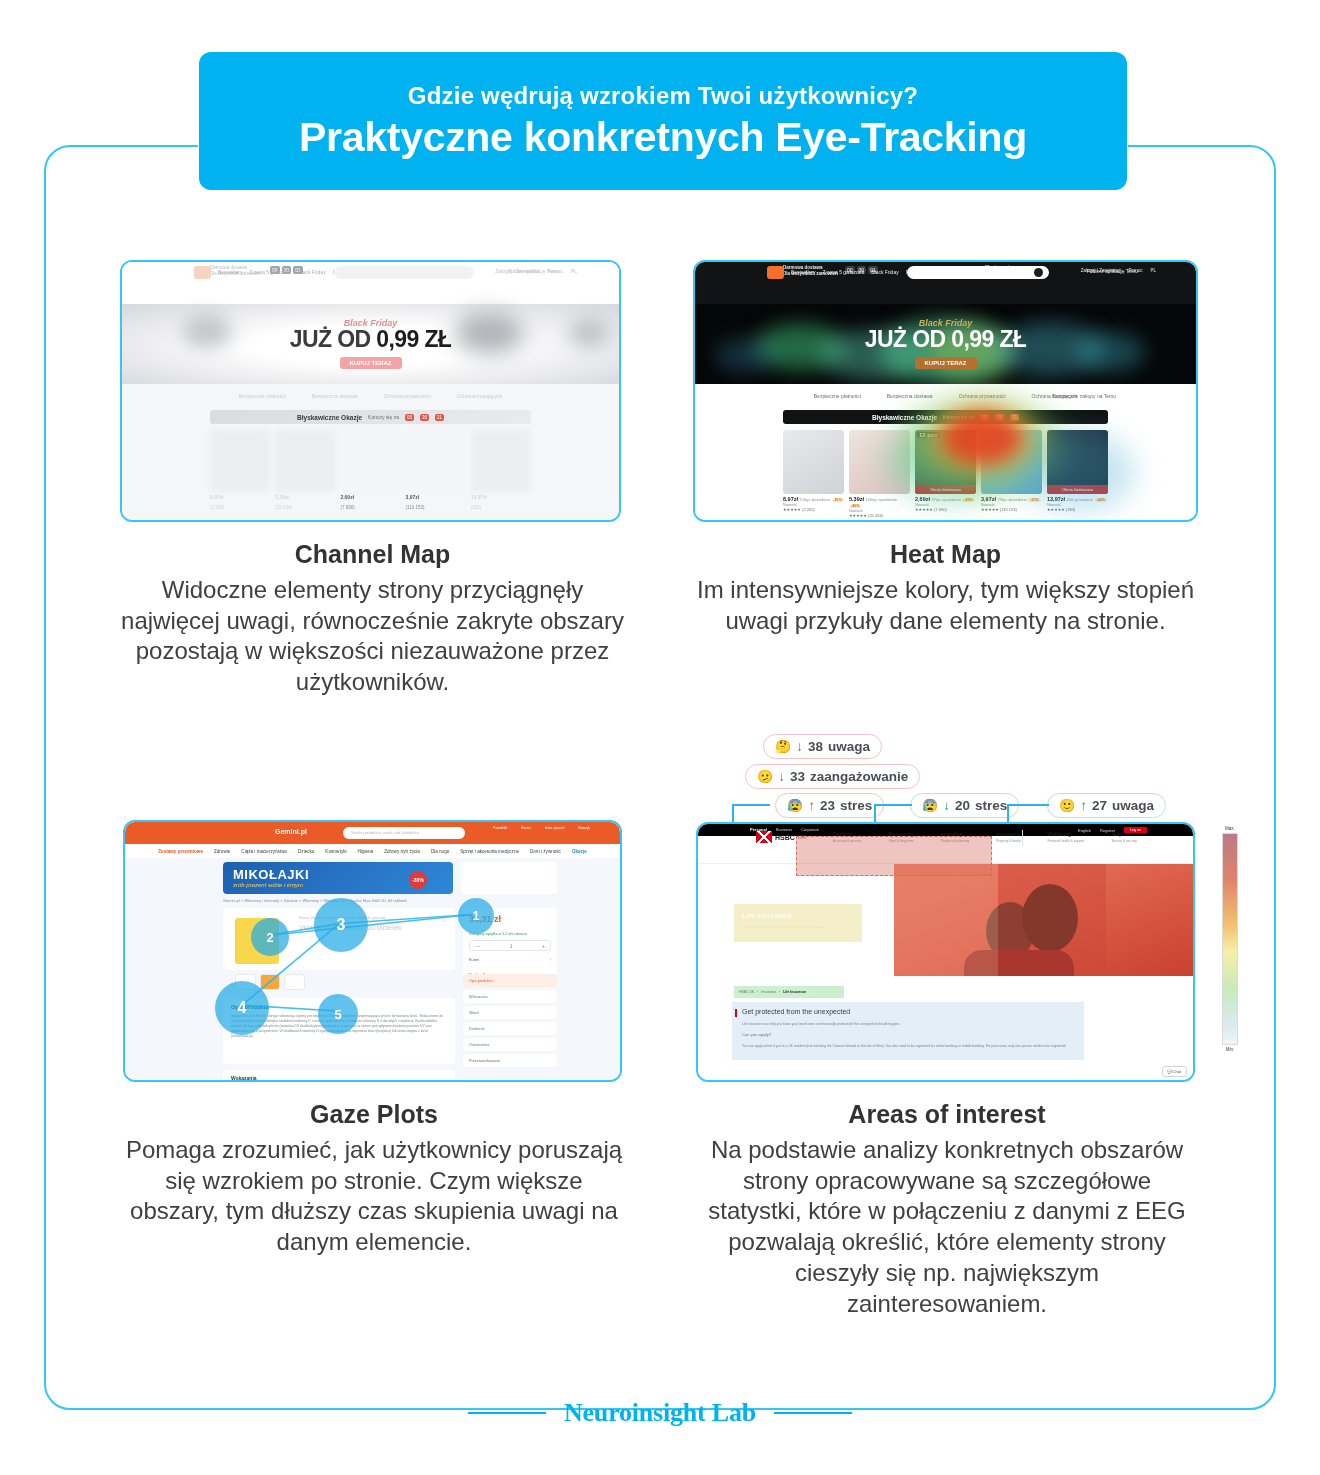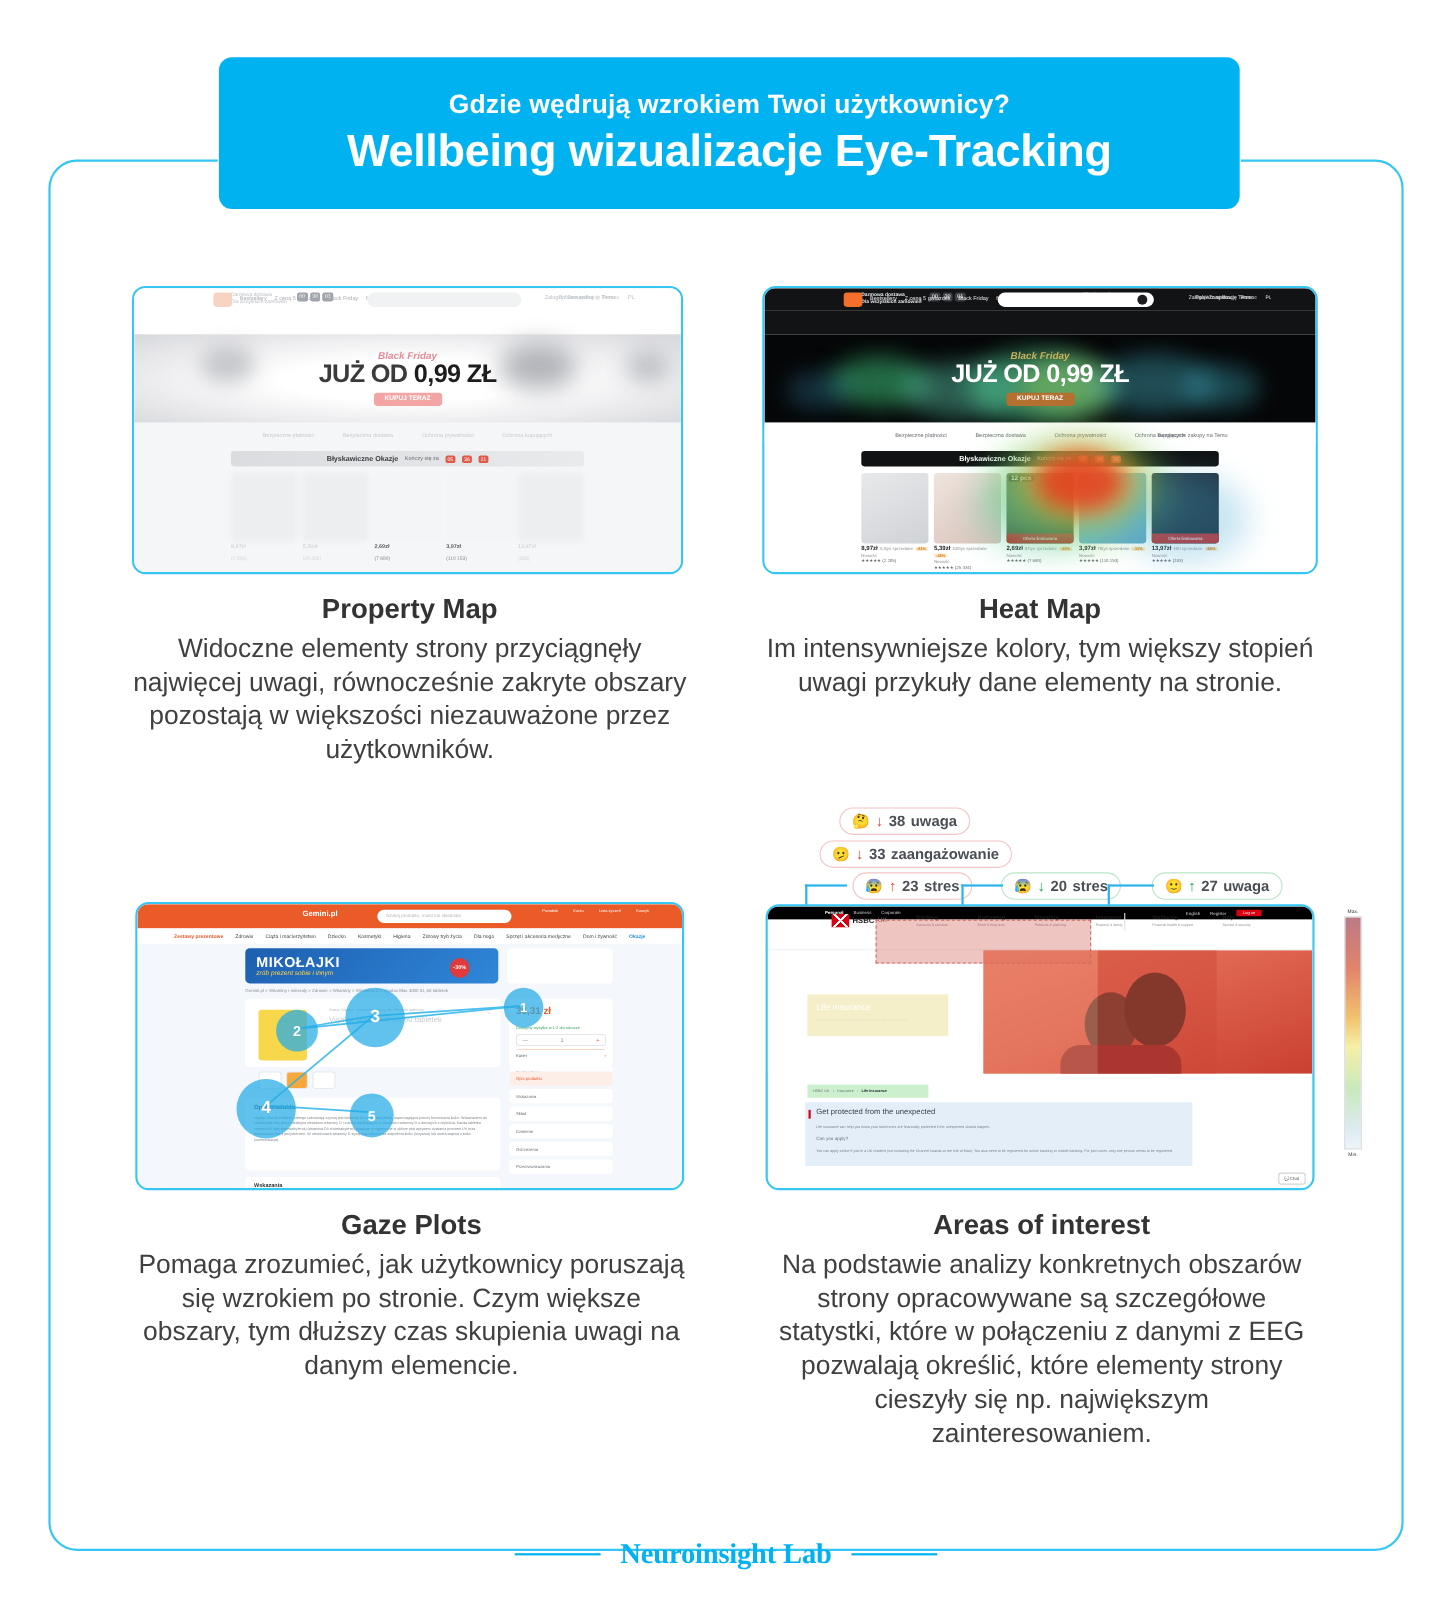--- a/index.html
+++ b/index.html
@@ -299,21 +299,21 @@
 </head>
 <body>
 
 <div class="page">
 
   <div class="frame"></div>
   <div class="frame-gap"></div>
 
   <div class="header-banner">
     <div class="header-sub">Gdzie wędrują wzrokiem Twoi użytkownicy?</div>
-    <div class="header-title">Wellbeing wizualizacje Eye-Tracking</div>
+    <div class="header-title">Praktyczne konkretnych Eye-Tracking</div>
   </div>
 
   <div class="card" style="left:120px; top:260px; width:505px;">
     <div class="shot" style="width:501px; height:262px;">
       <div class="temu-light">
         <div class="tl-topbar"></div>
         <div class="tl-deal">
           <div>Darmowa dostawa</div>
           <div>Dla wszystkich zamówień</div>
         </div>
@@ -381,21 +381,21 @@
         </div>
         <div class="tl-stars">
           <div>(2 205)</div>
           <div>(25 434)</div>
           <div class="vis">(7 690)</div>
           <div class="vis">(110 153)</div>
           <div>(283)</div>
         </div>
       </div>
     </div>
-    <div class="card-title">Property Map</div>
+    <div class="card-title">Channel Map</div>
     <div class="card-desc">Widoczne elementy strony przyciągnęły najwięcej uwagi, równocześnie zakryte obszary pozostają w większości niezauważone przez użytkowników.</div>
   </div>
 
   <div class="card" style="left:693px; top:260px; width:505px;">
     <div class="shot" style="width:505px; height:262px;">
       <div class="temu-dark">
         <div class="td-top"></div>
         <div class="td-deal">
           <div>Darmowa dostawa</div>
           <div>Dla wszystkich zamówień</div>

